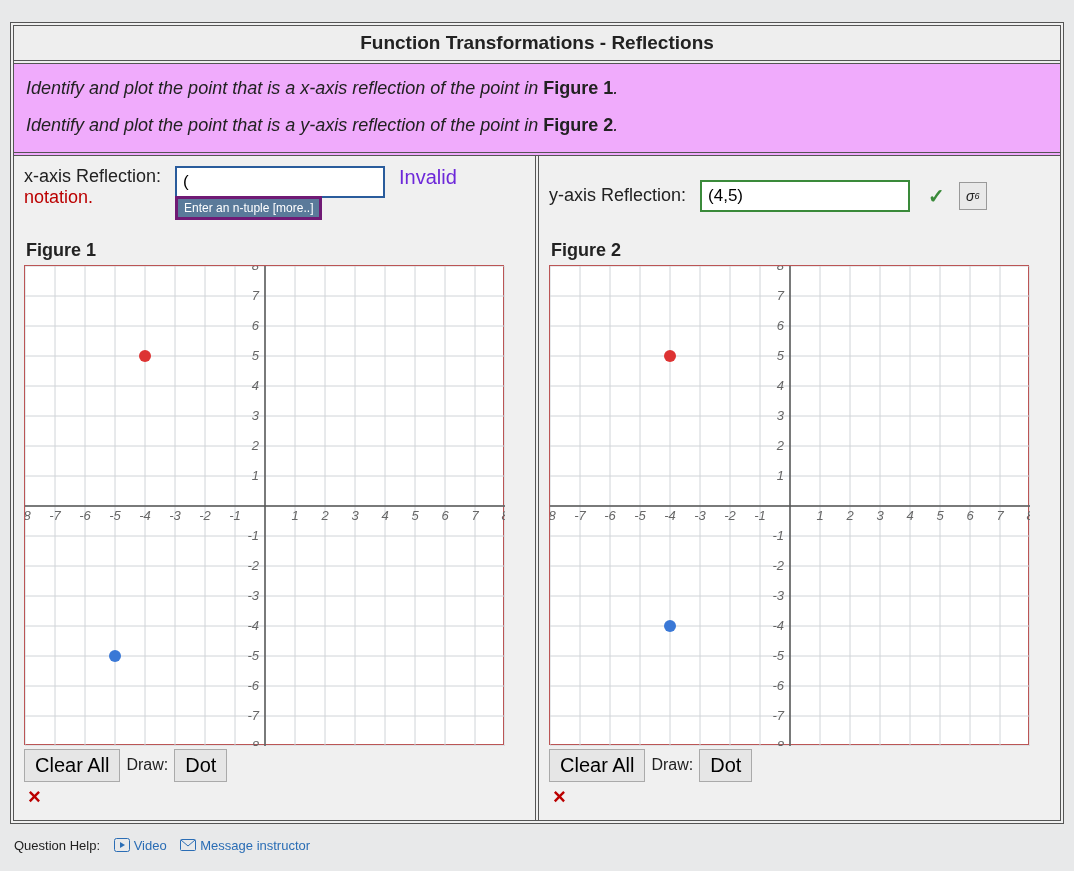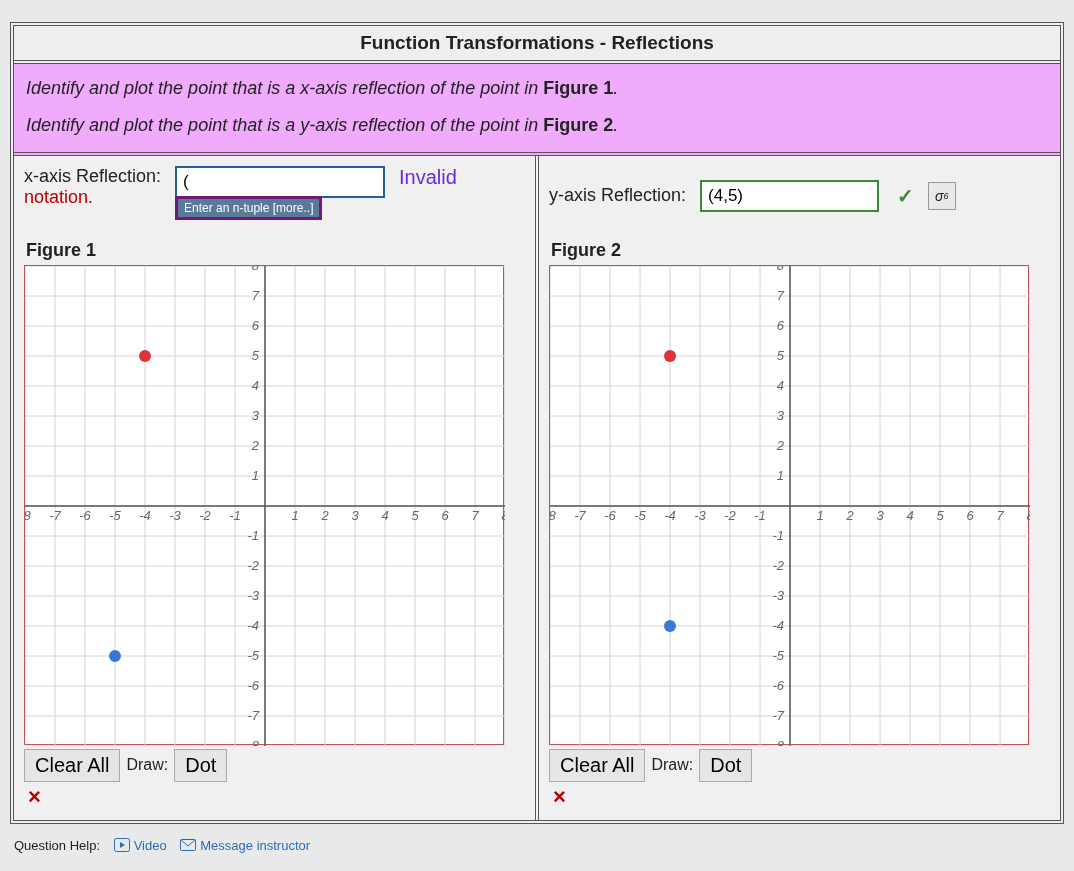--- a/index.html
+++ b/index.html
@@ -53,21 +53,21 @@
   .answer-label .line2 { color: #b00; font-style: normal; }
   .input-wrap { position: relative; display:inline-block; }
   input.ans {
     font-size: 17px;
     padding: 4px 6px;
     width: 210px;
     border: 2px solid #2a5c9c;
     background: #fff;
     font-family: inherit;
   }
-  input.ans.ok { border: 2px solid #3a8a3a; width: 179px; }
+  input.ans.ok { border: 2px solid #3a8a3a; width: 210px; }
   .invalid-tag { color: #6d28d9; font-size: 20px; font-weight: 400; }
   .hint-badge {
     position: absolute;
     top: 30px; left: 0;
     background: #5a7a9a;
     color: #fff;
     font-size: 12px;
     padding: 2px 6px;
     white-space: nowrap;
     border: 3px solid #701a75;

